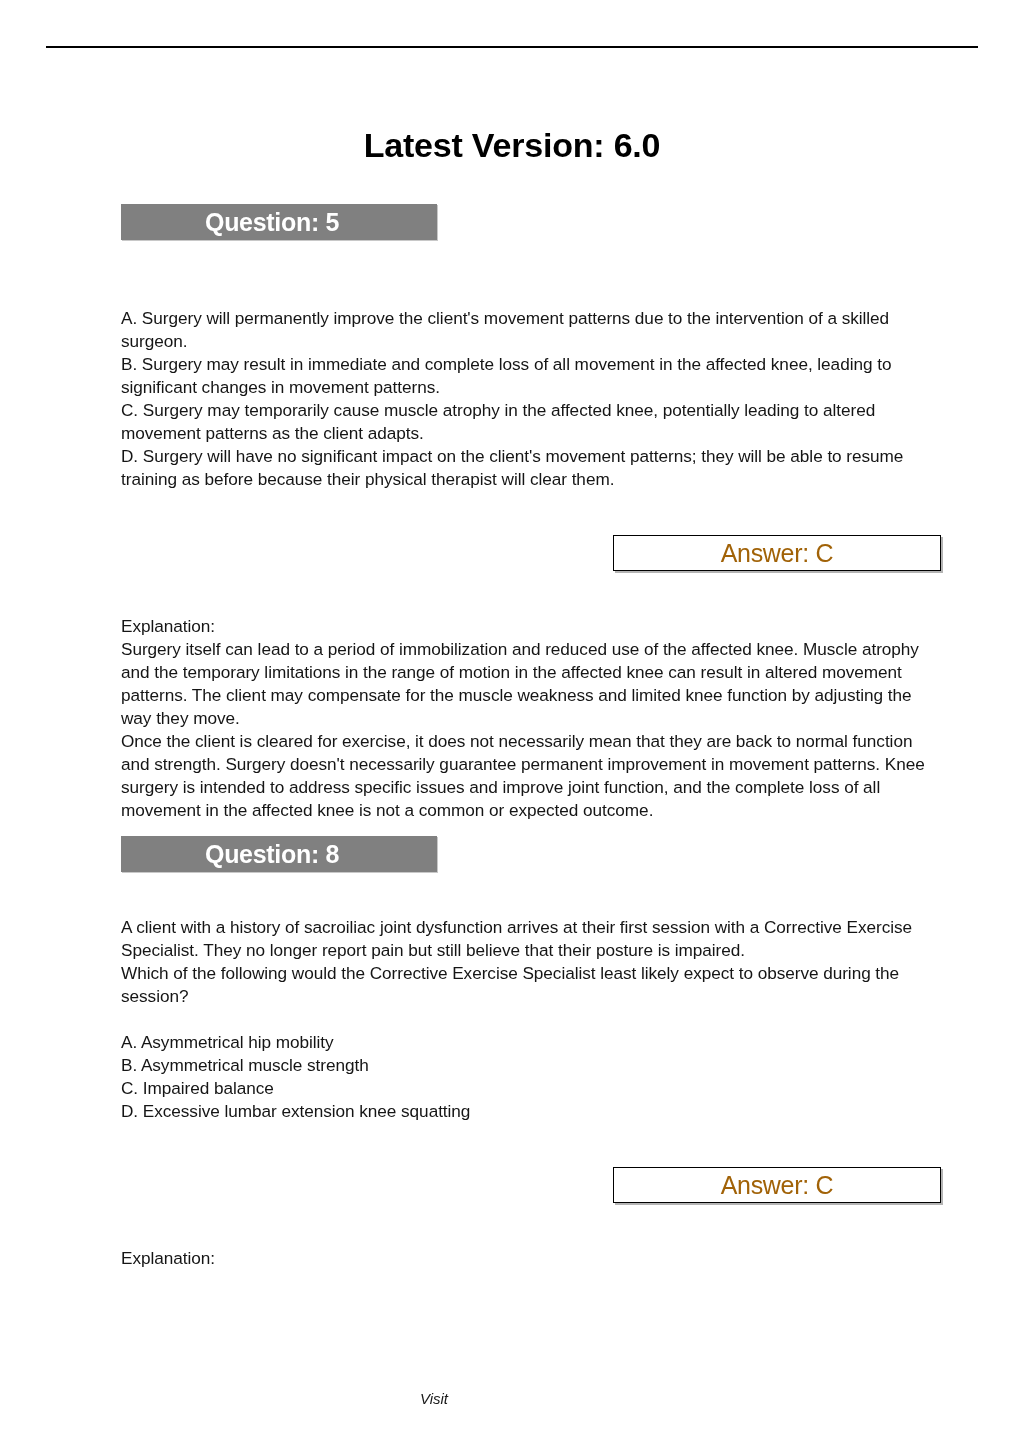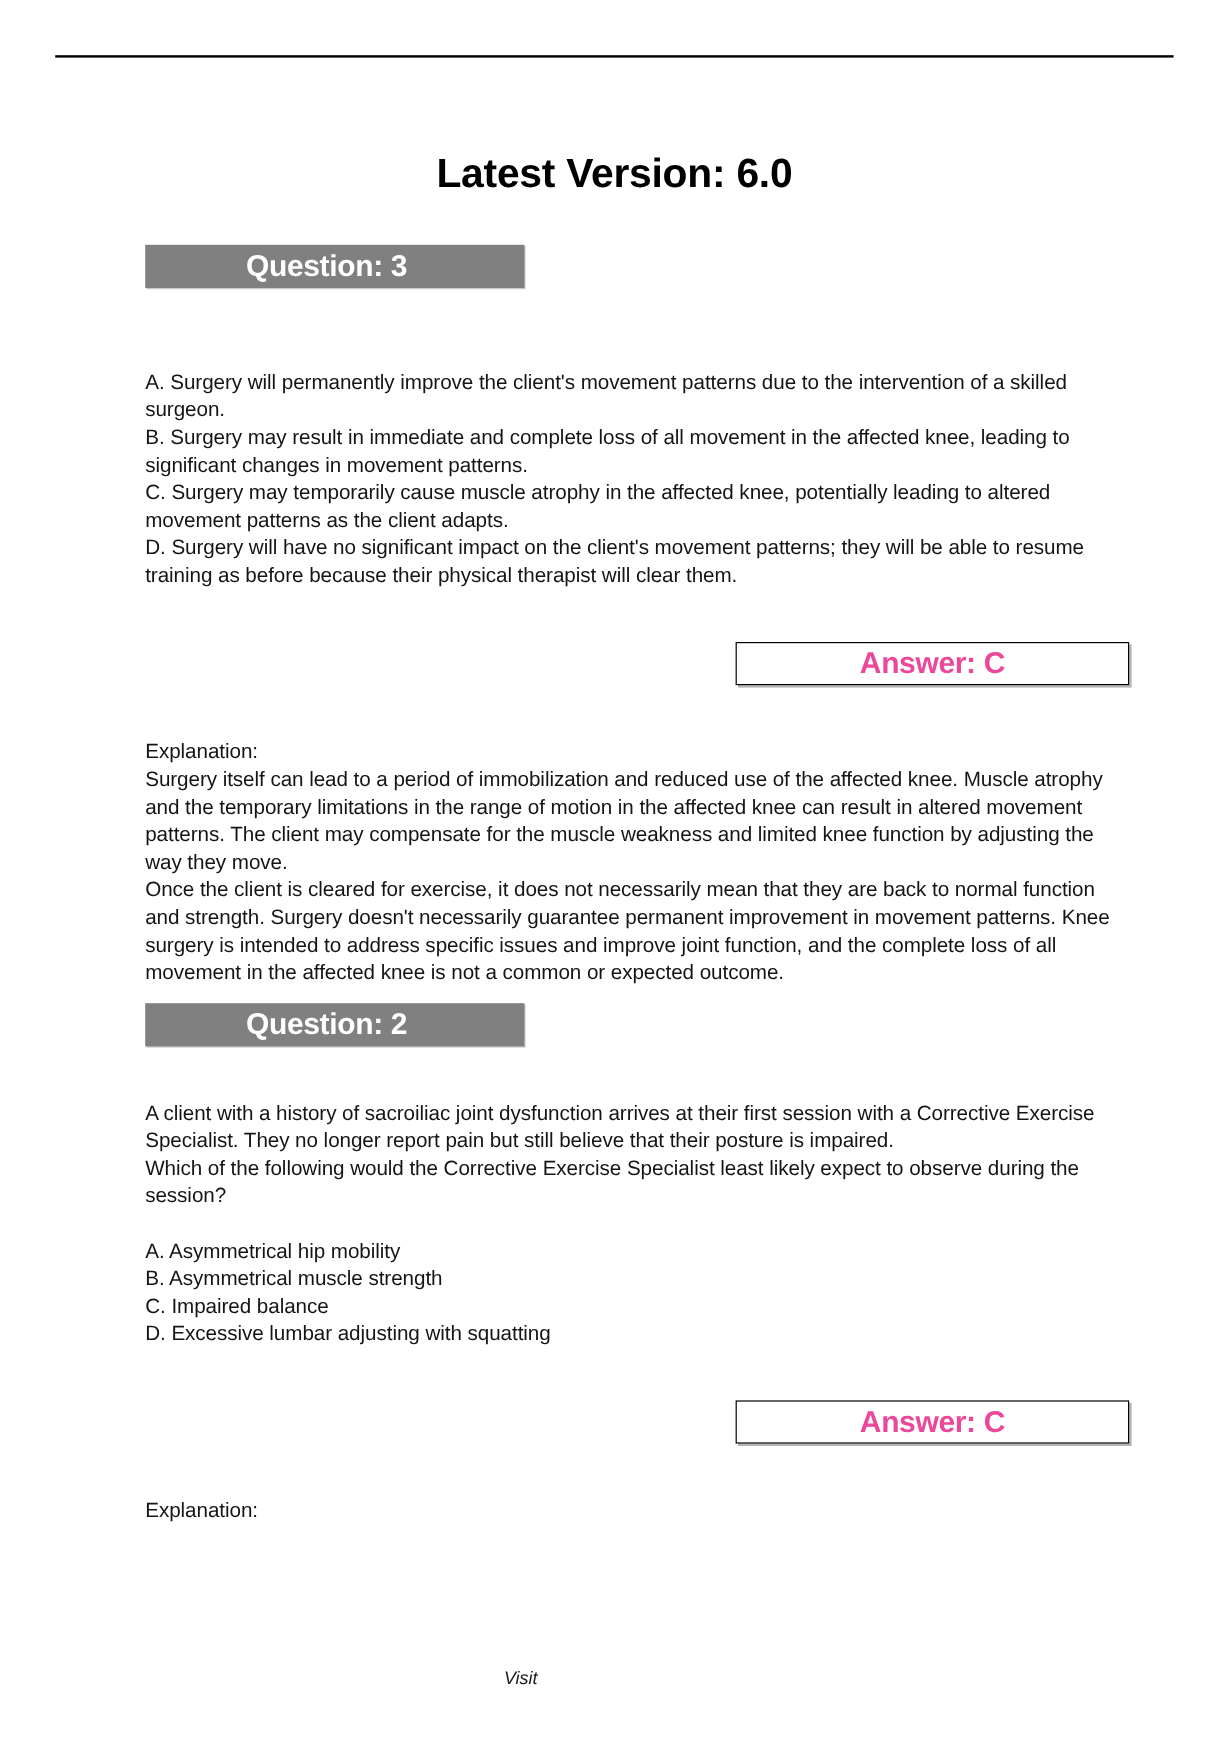--- a/index.html
+++ b/index.html
@@ -93,22 +93,22 @@
     border: 1.5px solid #000000;
     background: #ffffff;
     box-shadow: 2px 2px 0 #b4b4b4;
     display: flex;
     align-items: center;
     justify-content: center;
     box-sizing: border-box;
   }
   .answer-label {
     font-size: 25px;
-    font-weight: bold;
-    color: #ec4899;
+    font-weight: normal;
+    color: #a16207;
     letter-spacing: -0.3px;
   }
 
   
   .footer {
     position: absolute;
     left: 0;
     top: 1390px;
     width: 868px;
     text-align: center;
@@ -125,21 +125,21 @@
 
 <div class="page">
 
   <div class="top-rule"></div>
 
   <div class="doc-title">Latest Version: 6.0</div>
 
   <div class="content">
 
     <div class="q-bar">
-      <span class="q-bar-label">Question: 3</span>
+      <span class="q-bar-label">Question: 5</span>
     </div>
 
     <div class="block-gap-lg"></div>
 
 
     <div class="block-gap-md"></div>
 
     <p class="para">A. Surgery will permanently improve the client's movement patterns due to the intervention of a skilled surgeon.
 B. Surgery may result in immediate and complete loss of all movement in the affected knee, leading to significant changes in movement patterns.
 C. Surgery may temporarily cause muscle atrophy in the affected knee, potentially leading to altered movement patterns as the client adapts.
@@ -156,34 +156,34 @@
     <div class="block-gap-lg"></div>
 
     <p class="para">Explanation:</p>
 
     <p class="para">Surgery itself can lead to a period of immobilization and reduced use of the affected knee. Muscle atrophy and the temporary limitations in the range of motion in the affected knee can result in altered movement patterns. The client may compensate for the muscle weakness and limited knee function by adjusting the way they move.
 Once the client is cleared for exercise, it does not necessarily mean that they are back to normal function and strength. Surgery doesn't necessarily guarantee permanent improvement in movement patterns. Knee surgery is intended to address specific issues and improve joint function, and the complete loss of all movement in the affected knee is not a common or expected outcome.</p>
 
     <div class="block-gap-sm"></div>
 
     <div class="q-bar">
-      <span class="q-bar-label">Question: 2</span>
+      <span class="q-bar-label">Question: 8</span>
     </div>
 
     <div class="block-gap-lg"></div>
 
     <p class="para">A client with a history of sacroiliac joint dysfunction arrives at their first session with a Corrective Exercise Specialist. They no longer report pain but still believe that their posture is impaired.
 Which of the following would the Corrective Exercise Specialist least likely expect to observe during the session?</p>
 
     <div class="block-gap-md"></div>
 
     <p class="para">A. Asymmetrical hip mobility
 B. Asymmetrical muscle strength
 C. Impaired balance
-D. Excessive lumbar adjusting with squatting</p>
+D. Excessive lumbar extension knee squatting</p>
 
     <div class="block-gap-lg"></div>
 
     <div class="answer-row">
       <div class="answer-box">
         <span class="answer-label">Answer: C</span>
       </div>
     </div>
 
     <div class="block-gap-lg"></div>

